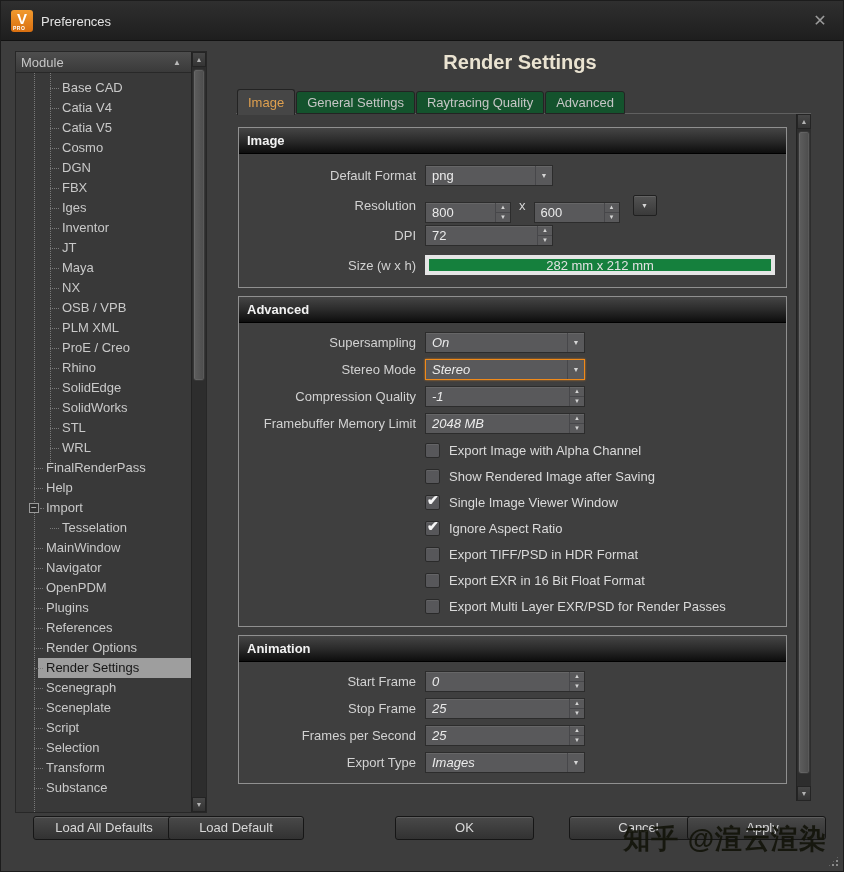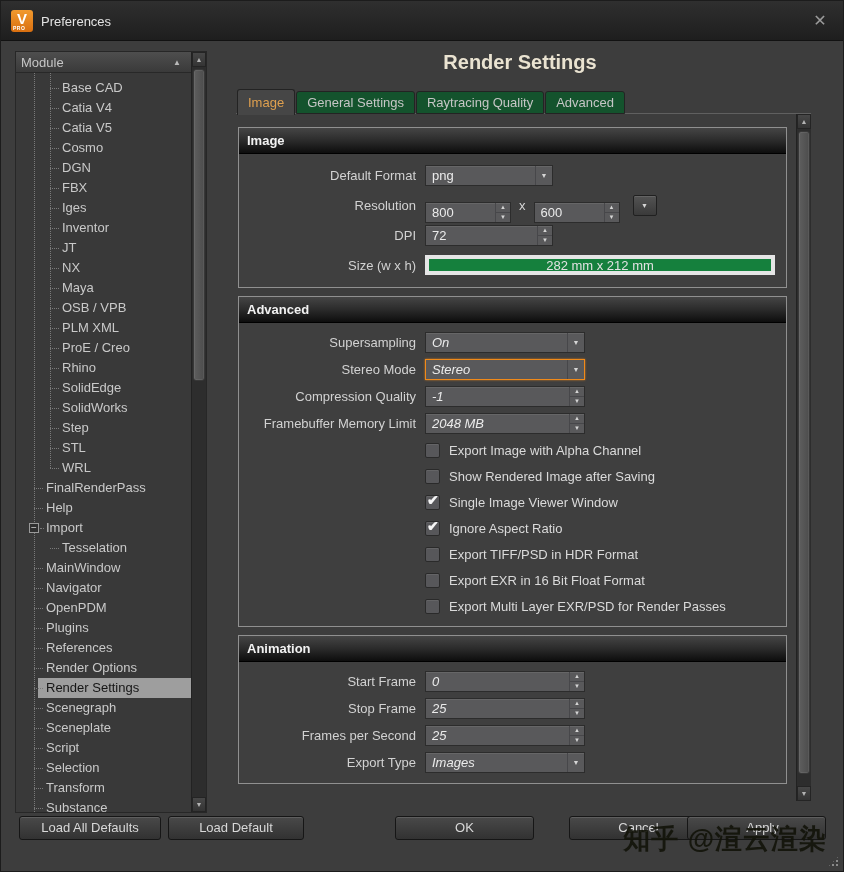--- a/index.html
+++ b/index.html
@@ -157,21 +157,21 @@
   .tick { display: none; position: absolute; left: 1px; top: -4px; color: #f5f5f5; font-size: 14px; font-weight: bold; }
   .check-row.checked .tick { display: block; }
 
   
   .btn {
     position: absolute; top: 815px; height: 24px; border-radius: 3px;
     background: linear-gradient(#494949, #323232); border: 1px solid #161616;
     box-shadow: inset 0 1px 0 rgba(255,255,255,0.12);
     color: #d8d8d8; text-align: center; line-height: 22px;
   }
-  #btn-load-all { left: 18px; width: 142px; }
+  #btn-load-all { left: 32px; width: 142px; }
   #btn-load-default { left: 167px; width: 136px; }
   #btn-ok { left: 394px; width: 139px; }
   #btn-cancel { left: 568px; width: 139px; }
   #btn-apply { left: 686px; width: 139px; padding-left: 12px; }
 
   .watermark {
     position: absolute; top: 820px; right: 16px; z-index: 10;
     font-size: 27px; font-weight: bold; letter-spacing: 1px;
     color: rgba(18, 20, 10, 0.92); white-space: nowrap;
   }
@@ -238,28 +238,28 @@
           <div class="tree-item indent-2">
             
             <span class="tree-label">Inventor</span>
           </div>
           <div class="tree-item indent-2">
             
             <span class="tree-label">JT</span>
           </div>
           <div class="tree-item indent-2">
             
+            <span class="tree-label">Maya</span>
+          </div>
+          <div class="tree-item indent-2">
+            
             <span class="tree-label">NX</span>
           </div>
           <div class="tree-item indent-2">
             
-            <span class="tree-label">Maya</span>
-          </div>
-          <div class="tree-item indent-2">
-            
             <span class="tree-label">OSB / VPB</span>
           </div>
           <div class="tree-item indent-2">
             
             <span class="tree-label">PLM XML</span>
           </div>
           <div class="tree-item indent-2">
             
             <span class="tree-label">ProE / Creo</span>
           </div>
@@ -267,24 +267,20 @@
             
             <span class="tree-label">Rhino</span>
           </div>
           <div class="tree-item indent-2">
             
             <span class="tree-label">SolidEdge</span>
           </div>
           <div class="tree-item indent-2">
             
             <span class="tree-label">SolidWorks</span>
-          </div>
-          <div class="tree-item indent-2">
-            
-            <span class="tree-label">Step</span>
           </div>
           <div class="tree-item indent-2">
             
             <span class="tree-label">STL</span>
           </div>
           <div class="tree-item indent-2">
             
             <span class="tree-label">WRL</span>
           </div>
           <div class="tree-item indent-1">

